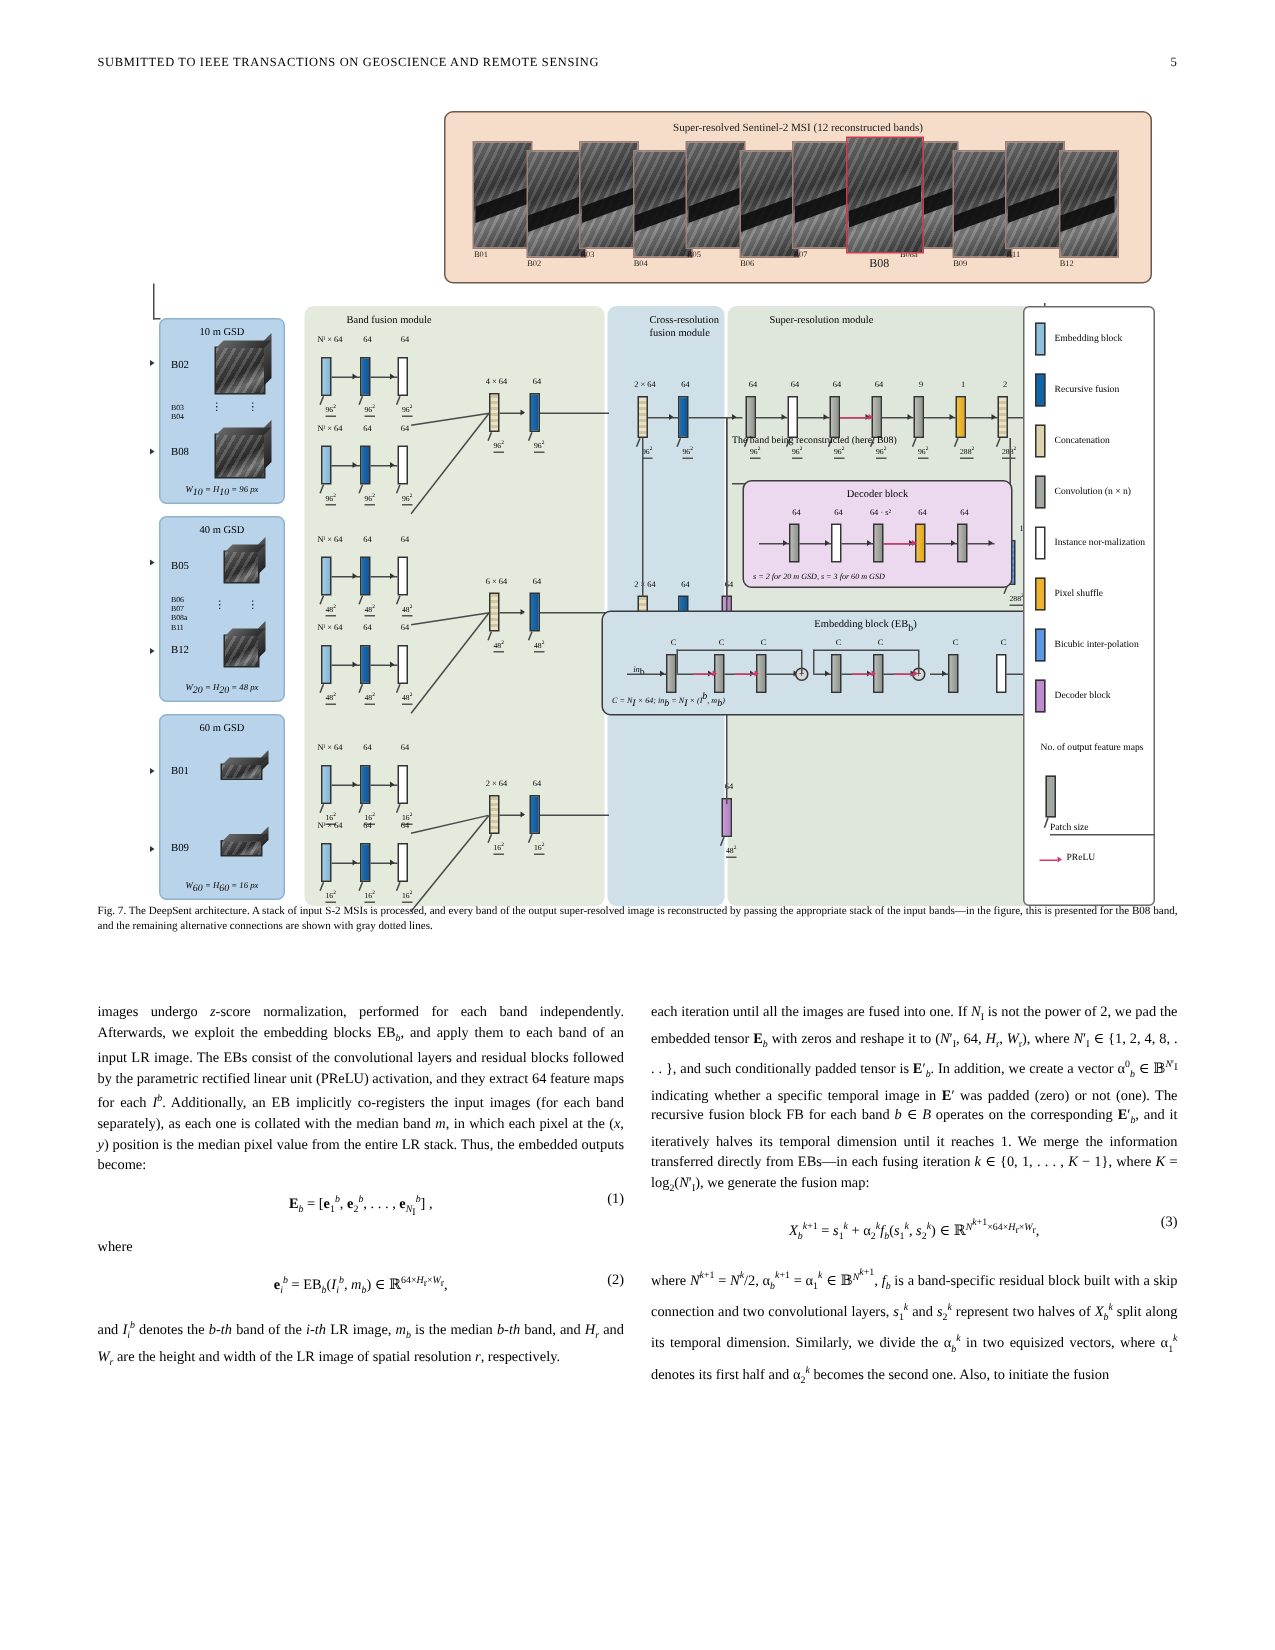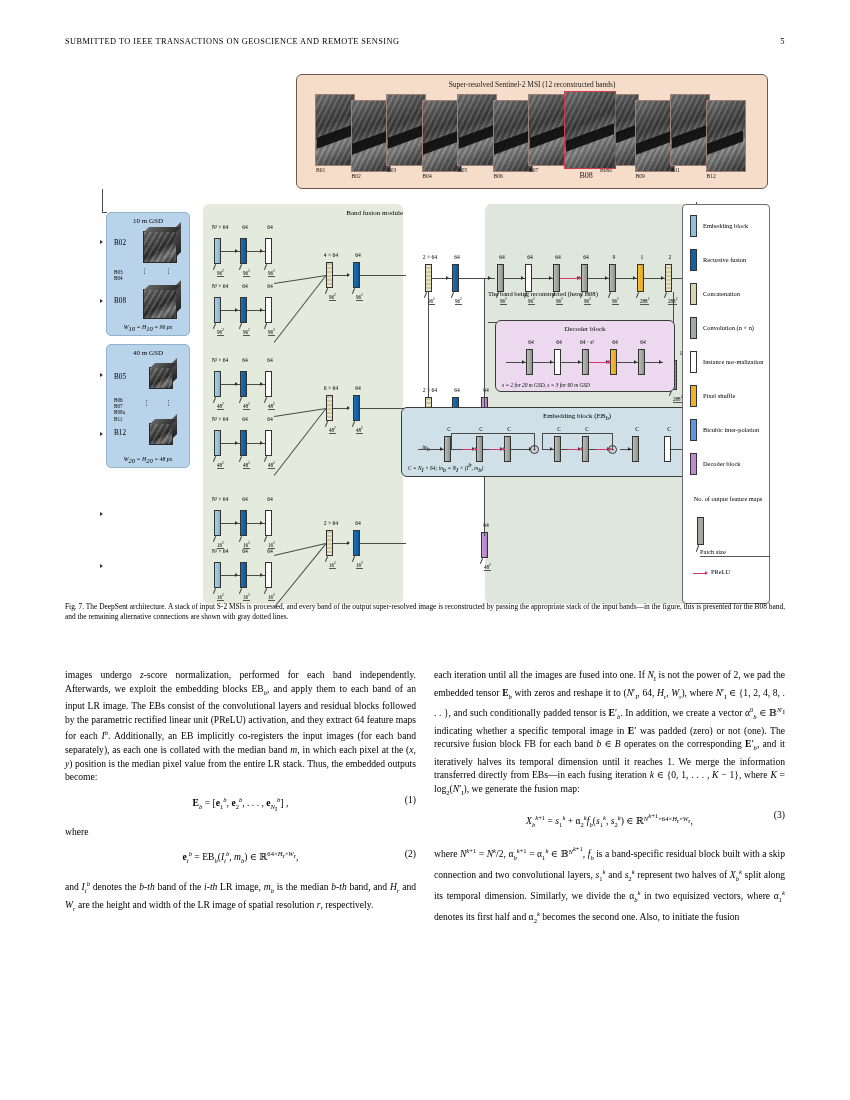--- a/index.html
+++ b/index.html
@@ -109,21 +109,21 @@
   .cube::after{
     content:""; position:absolute; left:0; top:-5px; width:100%; height:5px;
     background:linear-gradient(90deg,#666,#2d2d2d); transform:skewX(-45deg); transform-origin:left bottom;
   }
 
   
   .mod { position:absolute; border-radius:6px; }
   .mod-band { left:125px; top:132px; width:200px; height:400px; background:#e4ebdd; }
   .mod-cross { left:327px; top:132px; width:78px; height:400px; background:#cfe0e8; }
   .mod-sr    { left:407px; top:132px; width:268px; height:400px; background:#dfe7dc; }
-  .mod-title { position:absolute; left:0; right:0; top:5px; text-align:right; font-size:7px; line-height:9px;padding-left:28px; }
+  .mod-title { position:absolute; left:0; right:0; top:5px; text-align:left; font-size:7px; line-height:9px;padding-left:28px; }
 
   
   .blk { position:absolute; width:7px; height:26px; border:0.8px solid #333; }
   .blk.emb   { background:linear-gradient(90deg,#a9cfe6,#7fb6d8); }
   .blk.rec   { background:linear-gradient(90deg,#1f6fb5,#0e5796); }
   .blk.cat   { background:repeating-linear-gradient(0deg,#e8e2c8 0 2px,#cfc6a0 2px 4px); }
   .blk.conv  { background:linear-gradient(90deg,#b9bdb6,#8e938c); }
   .blk.inorm { background:#ffffff; }
   .blk.pshf  { background:linear-gradient(90deg,#f3c03c,#e2a722); }
   .blk.bicub { background:repeating-linear-gradient(0deg,#4f8fe0 0 2px,#6ea4e8 2px 4px); }
@@ -229,20 +229,23 @@
         <div class="sr-lab" style="left: 409.5px; top: 98px;">B12</div>
       </div>
   </div>
 
   <div class="wirev" style="left:24px;top:117px;height:24px;"></div>
   <div class="wire" style="left:24px;top:140px;width:5px;"></div>
 
   <div class="mod mod-band">
     <div class="mod-title">Band fusion module</div>
   </div>
+  <div class="mod mod-cross">
+    <div class="mod-title">Cross-resolution<br>fusion module</div>
+  </div>
   <div class="mod mod-sr">
     <div class="mod-title">Super-resolution module</div>
   </div>
 
   <div class="gsd gsd-10">
     <div class="gtitle">10 m GSD</div>
     <div class="bandlab" style="left:7px;top:26px;">B02</div>
     <div class="cube" style="left:36px;top:18px;width:34px;height:32px;"></div>
     <div class="bandmini" style="left:7px;top:56px;">B03<br>B04</div>
     <div class="vdots" style="left:34px;top:56px;">⋮</div>
@@ -257,20 +260,28 @@
     <div class="bandlab" style="left:7px;top:28px;">B05</div>
     <div class="cube" style="left:42px;top:22px;width:24px;height:22px;"></div>
     <div class="bandmini" style="left:7px;top:52px;">B06<br>B07<br>B08a<br>B11</div>
     <div class="vdots" style="left:36px;top:56px;">⋮</div>
     <div class="vdots" style="left:58px;top:56px;">⋮</div>
     <div class="bandlab" style="left:7px;top:84px;">B12</div>
     <div class="cube" style="left:42px;top:78px;width:24px;height:22px;"></div>
     <div class="gfoot"><i>W</i><sub>20</sub> = <i>H</i><sub>20</sub> = 48 px</div>
   </div>
 
+  <div class="gsd gsd-60">
+    <div class="gtitle">60 m GSD</div>
+    <div class="bandlab" style="left:7px;top:33px;">B01</div>
+    <div class="cube" style="left:40px;top:32px;width:28px;height:11px;"></div>
+    <div class="bandlab" style="left:7px;top:84px;">B09</div>
+    <div class="cube" style="left:40px;top:83px;width:28px;height:11px;"></div>
+    <div class="gfoot"><i>W</i><sub>60</sub> = <i>H</i><sub>60</sub> = 16 px</div>
+  </div>
 
   <div class="arrowh" style="left:22px;top:168px;"></div>
   <div class="arrowh" style="left:22px;top:227px;"></div>
   <div class="arrowh" style="left:22px;top:301px;"></div>
   <div class="arrowh" style="left:22px;top:360px;"></div>
   <div class="arrowh" style="left:22px;top:440px;"></div>
   <div class="arrowh" style="left:22px;top:492px;"></div>
 
   <div id="bf-rows">
       <div class="nlab" style="left: 128px; top: 152px; width: 28px;">Nᴵ × 64</div>

